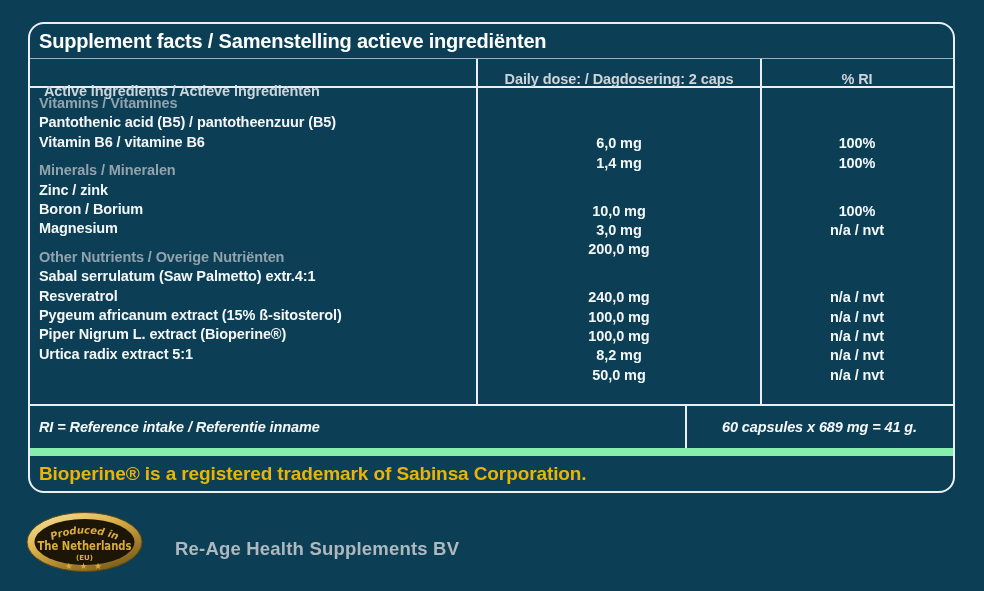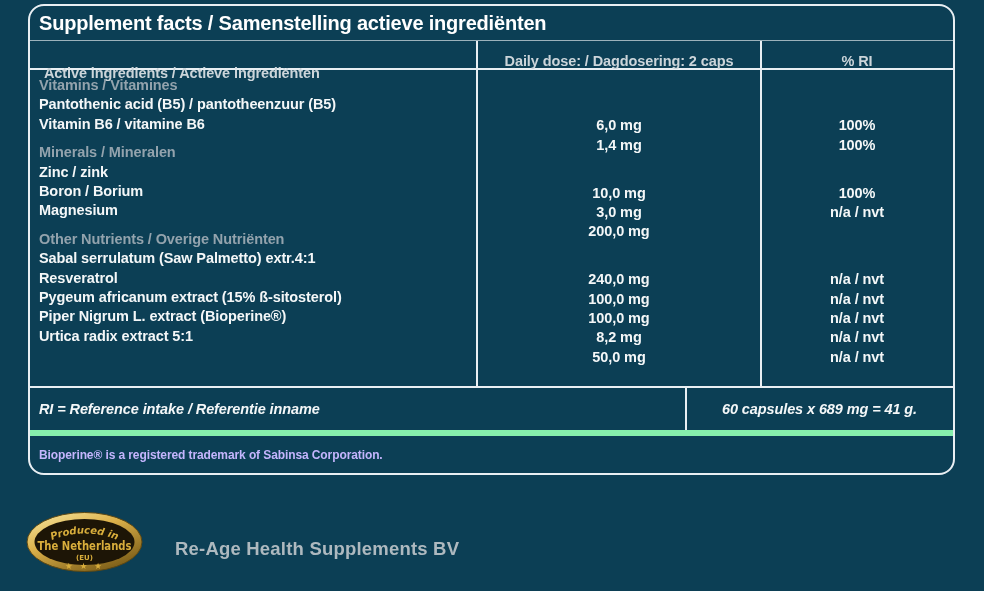--- a/index.html
+++ b/index.html
@@ -4,21 +4,21 @@
 <style>
   html,body{margin:0;padding:0;}
   body{
     width:984px;height:591px;position:relative;overflow:hidden;
     background:#0c3f55;
     font-family:"Liberation Sans","DejaVu Sans",sans-serif;
     font-weight:700;
     -webkit-font-smoothing:antialiased;
   }
   .label-box{
-    position:absolute;left:28px;top:4px;width:927px;height:471px;
+    position:absolute;left:28px;top:22px;width:927px;height:471px;
     box-sizing:border-box;border:2px solid #e9eff3;border-radius:16px;
   }
   .title-row{
     height:35px;box-sizing:border-box;display:flex;align-items:center;
     padding-left:9px;border-bottom:1px solid rgba(233,239,243,0.65);
   }
   .title{color:#ffffff;font-size:20px;letter-spacing:-0.2px;}
   .header-row{
     height:29px;box-sizing:border-box;display:grid;
     grid-template-columns:447px 284px 1fr;align-items:center;
@@ -38,23 +38,23 @@
   .cell-dose,.cell-ri{text-align:center;white-space:nowrap;margin-top:21px;}
   .ri-drop{position:relative;top:5px;}
   .ri-row{
     height:44px;box-sizing:border-box;border-top:2px solid #e9eff3;
     display:grid;grid-template-columns:656px 1fr;align-items:center;
     font-size:14.5px;color:#f4f7f8;letter-spacing:-0.1px;font-style:italic;
   }
   .ri-left{padding-left:9px;}
   .ri-right{text-align:center;}
   .tm-row{
-    height:43px;box-sizing:border-box;border-top:6px solid #86efac;
+    height:43px;box-sizing:border-box;border-top:8px solid #86efac;
     display:flex;align-items:center;padding-left:9px;
-    font-size:12px;color:#c4b5fd;letter-spacing:-0.1px;
+    font-size:19px;color:#eab308;letter-spacing:-0.1px;
   }
   .v-div{position:absolute;width:2px;background:#e9eff3;}
   .v-div1{left:446px;top:35px;height:345px;}
   .v-div2{left:730px;top:35px;height:345px;}
   .v-div3{left:655px;top:380px;height:44px;}
   .badge{position:absolute;left:25px;top:511px;width:119px;height:62px;}
   .badge text{font-family:"DejaVu Sans","Liberation Sans",sans-serif;font-weight:700;}
   .company{
     position:absolute;left:175px;top:538px;
     font-size:18.5px;color:#aeb9bf;letter-spacing:0.2px;

